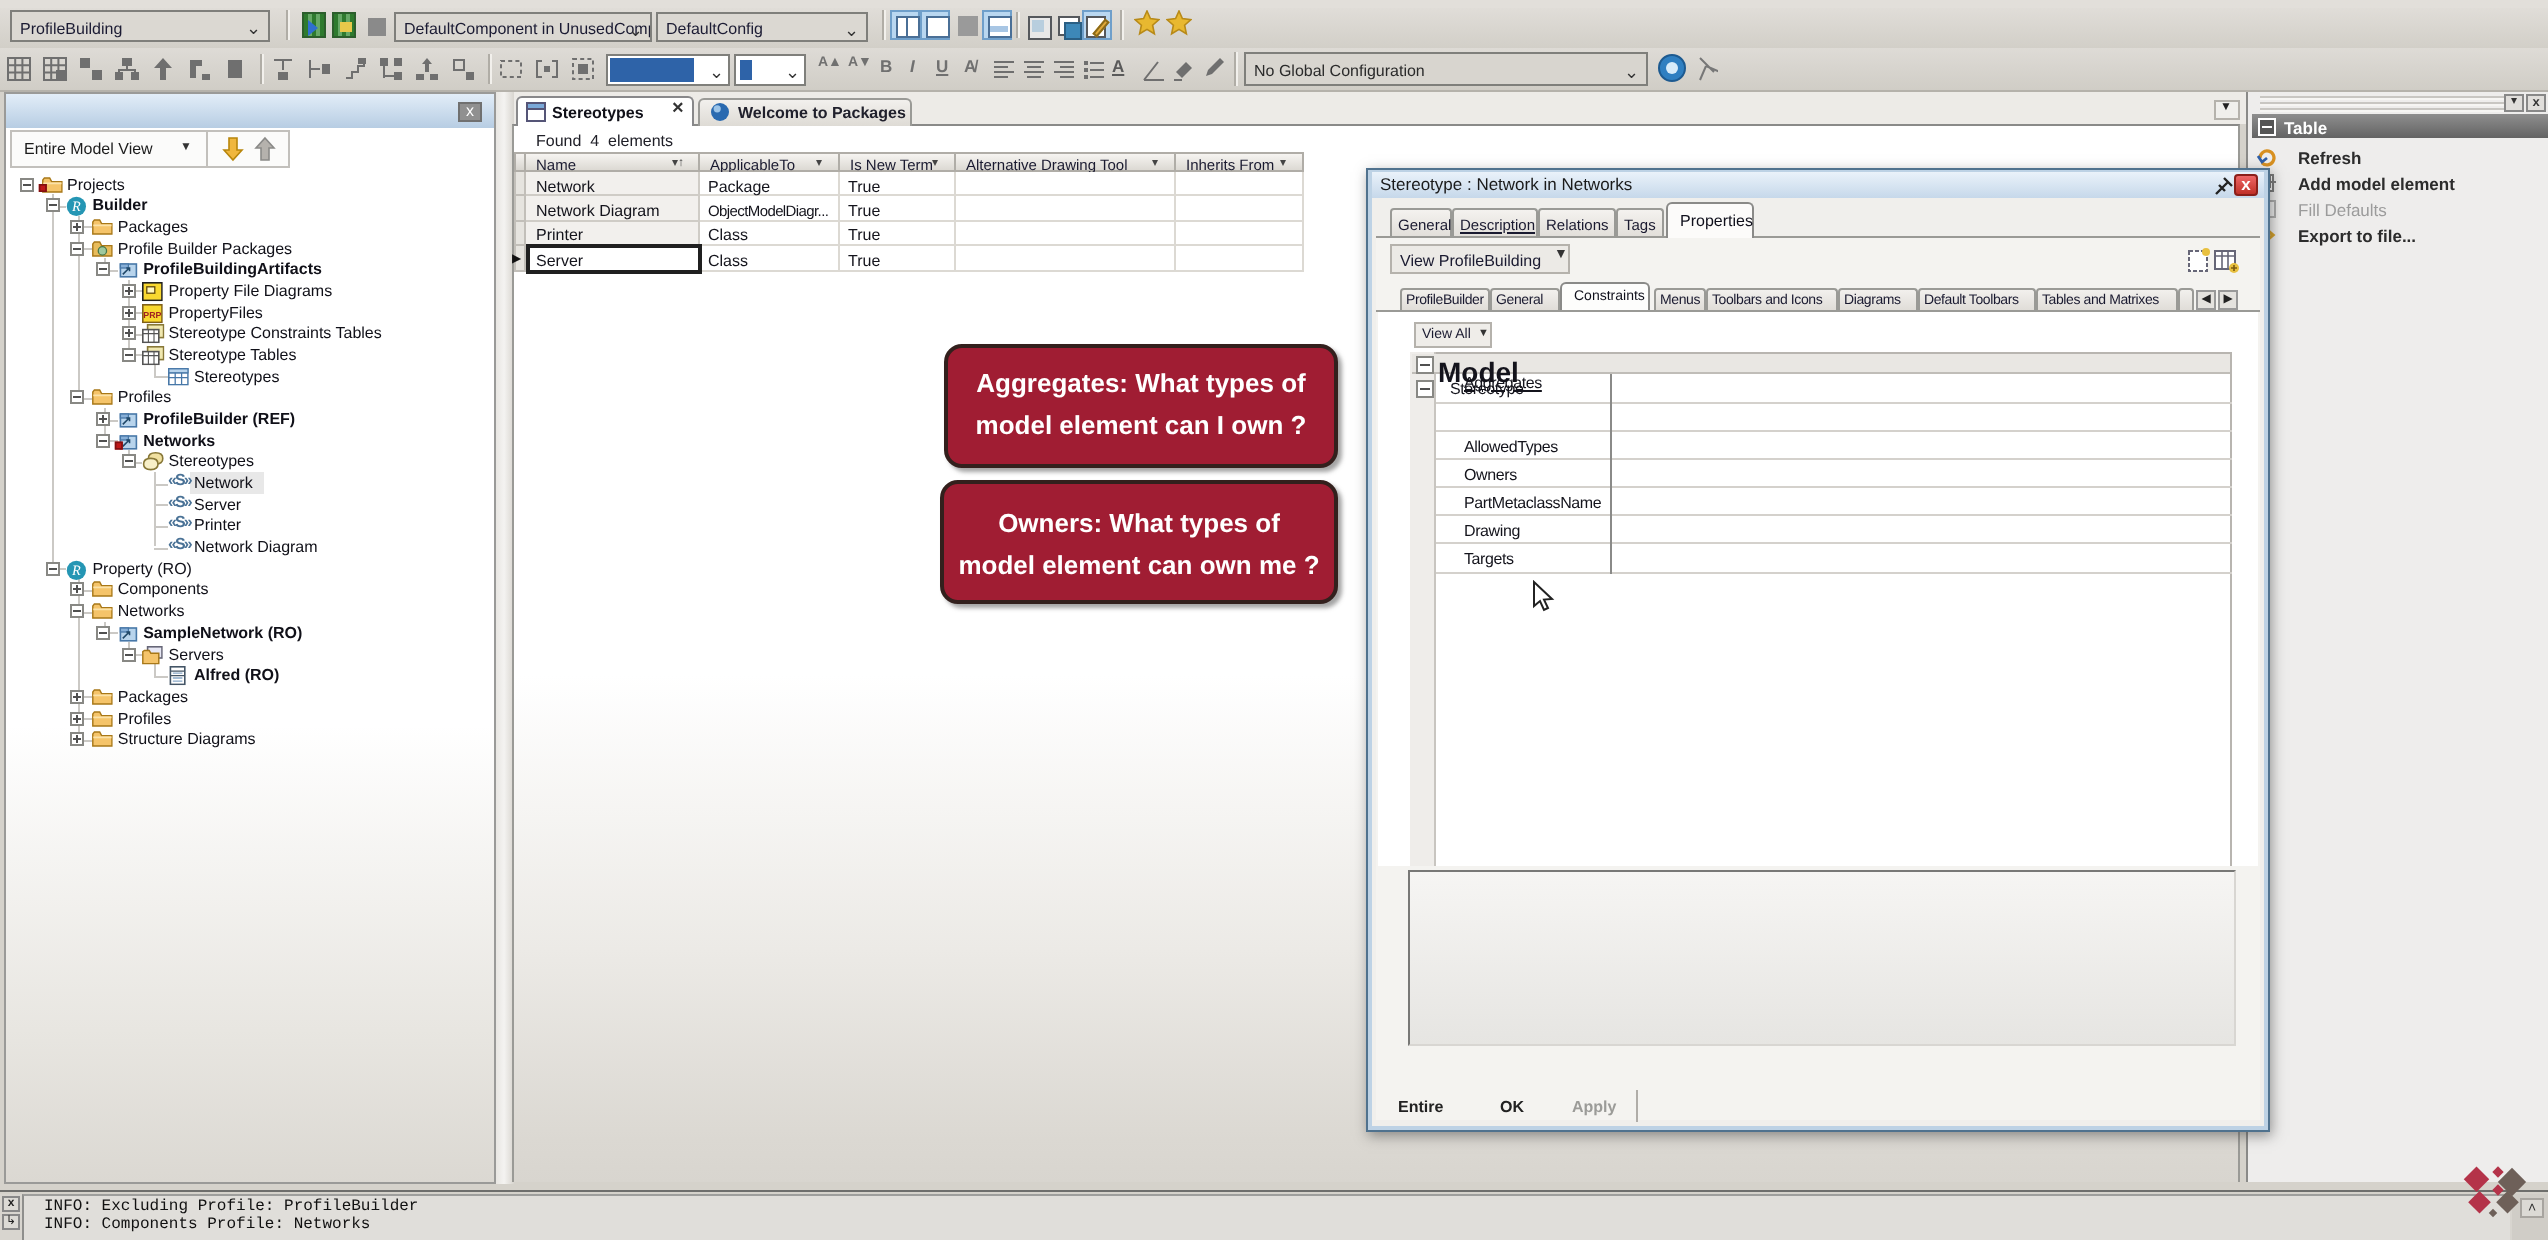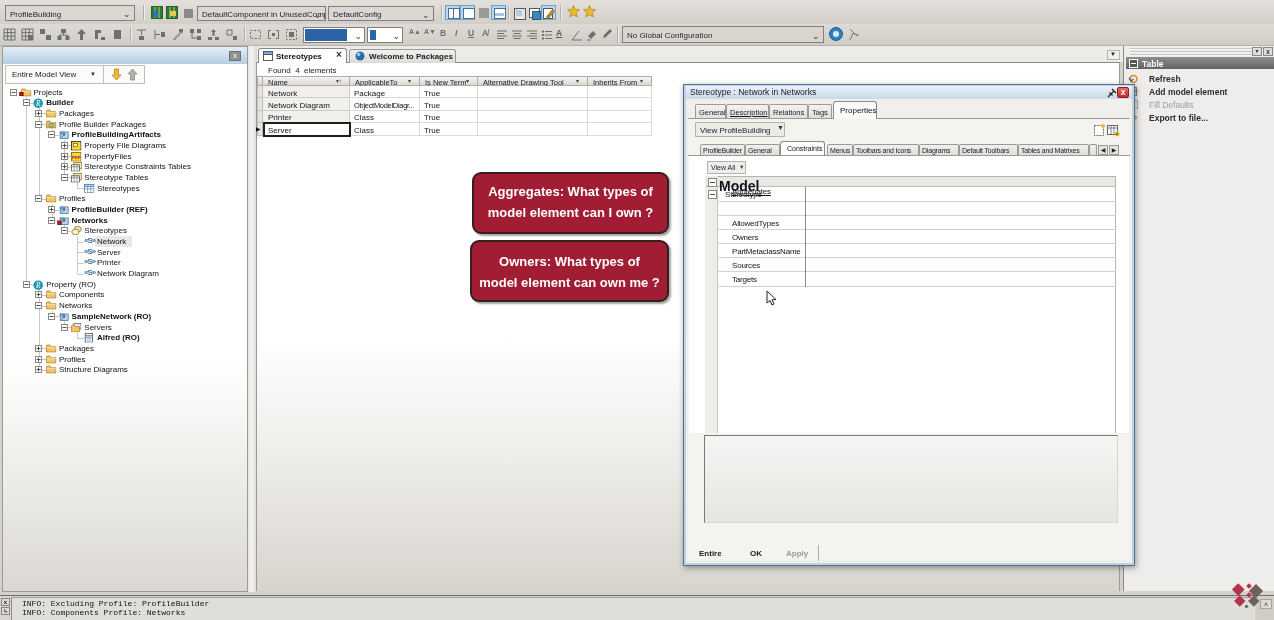--- a/index.html
+++ b/index.html
@@ -807,21 +807,21 @@
   </svg>
 <div class="abs" style="left:718px;top:202.0px;width:398px;height:14.3px;border-bottom:1px solid #d4d1cc;box-sizing:border-box;"></div>
 <span class="abs txt" style="left:732px;top:187px;font-size:8px;letter-spacing:-0.2px;color:#14141c;text-decoration:underline;">Aggregates</span>
 <div class="abs" style="left:718px;top:216.3px;width:398px;height:13.9px;border-bottom:1px solid #d4d1cc;box-sizing:border-box;"></div>
 <span class="abs txt" style="left:732px;top:218.8px;font-size:8px;letter-spacing:-0.2px;color:#14141c;">AllowedTypes</span>
 <div class="abs" style="left:718px;top:230.2px;width:398px;height:14.1px;border-bottom:1px solid #d4d1cc;box-sizing:border-box;"></div>
 <span class="abs txt" style="left:732px;top:232.8px;font-size:8px;letter-spacing:-0.2px;color:#14141c;">Owners</span>
 <div class="abs" style="left:718px;top:244.3px;width:398px;height:13.9px;border-bottom:1px solid #d4d1cc;box-sizing:border-box;"></div>
 <span class="abs txt" style="left:732px;top:246.8px;font-size:8px;letter-spacing:-0.2px;color:#14141c;">PartMetaclassName</span>
 <div class="abs" style="left:718px;top:258.2px;width:398px;height:14.2px;border-bottom:1px solid #d4d1cc;box-sizing:border-box;"></div>
-<span class="abs txt" style="left:732px;top:260.8px;font-size:8px;letter-spacing:-0.2px;color:#14141c;">Sources</span>
+<span class="abs txt" style="left:732px;top:260.8px;font-size:8px;letter-spacing:-0.2px;color:#14141c;">Drawing</span>
 <div class="abs" style="left:718px;top:272.4px;width:398px;height:14.2px;border-bottom:1px solid #d4d1cc;box-sizing:border-box;"></div>
 <span class="abs txt" style="left:732px;top:275.0px;font-size:8px;letter-spacing:-0.2px;color:#14141c;">Targets</span>
 <div class="abs" style="left:805px;top:187px;width:1px;height:99.6px;background:#8a8a88;"></div>
 <div class="abs" style="left:704px;top:435px;width:414px;height:88px;background:linear-gradient(#f6f5f3,#e6e5e2);border-top:1px solid #787876;border-left:1px solid #787876;border-right:1px solid #d8d6d2;border-bottom:1px solid #d8d6d2;box-sizing:border-box;"></div>
 <span class="abs txt" style="left:699px;top:549px;font-size:8px;font-weight:bold;color:#222;">Entire</span>
 <span class="abs txt" style="left:750px;top:549px;font-size:8px;font-weight:bold;color:#222;">OK</span>
 <span class="abs txt" style="left:786px;top:549px;font-size:8px;font-weight:bold;color:#9b9b98;">Apply</span>
 <div class="abs" style="left:818px;top:545px;width:1px;height:16px;background:#b0ada8;"></div>
 <svg class="abs" style="left:766px;top:290px;" width="14" height="18">
     <path d="M1 1 L1 13 L4 10.5 L6 15 L8 14 L6 9.8 L10 9.5 Z" fill="#fff" stroke="#222" stroke-width="1"></path>

